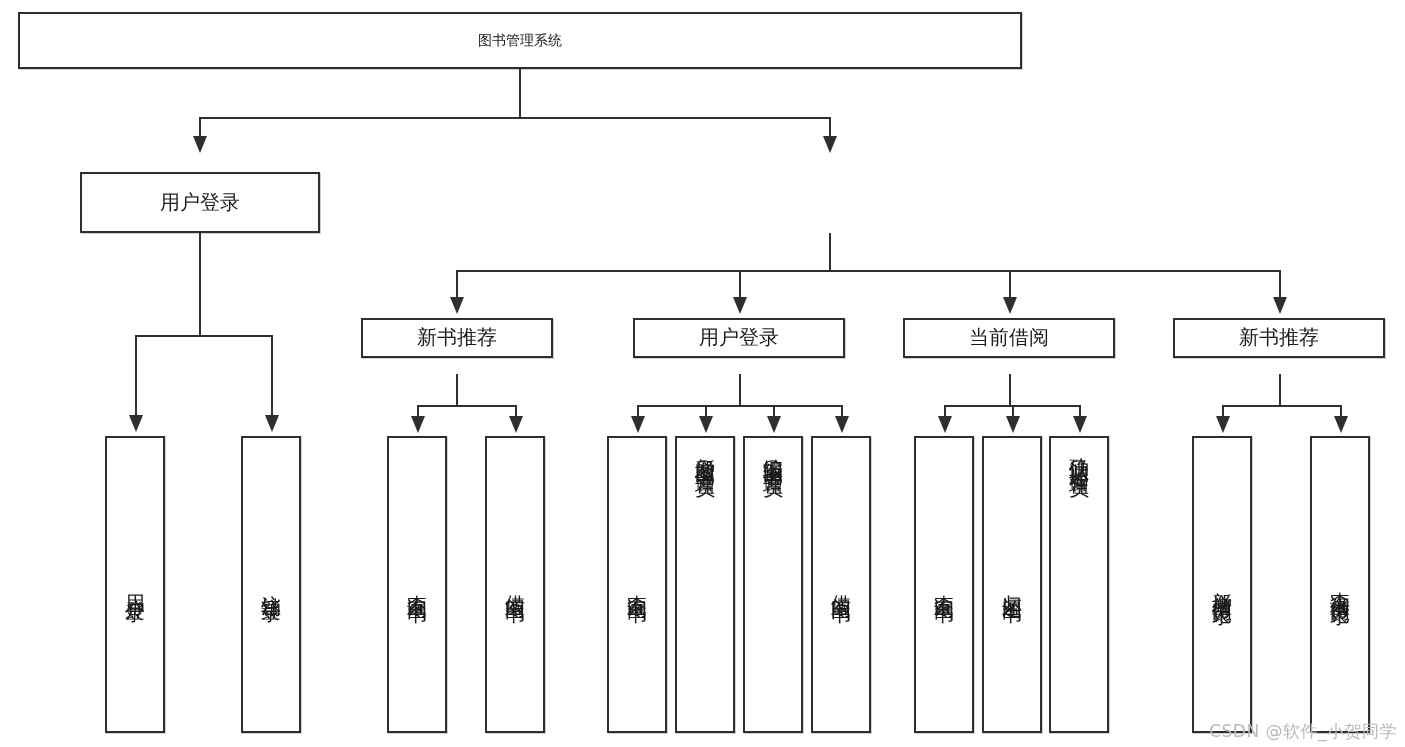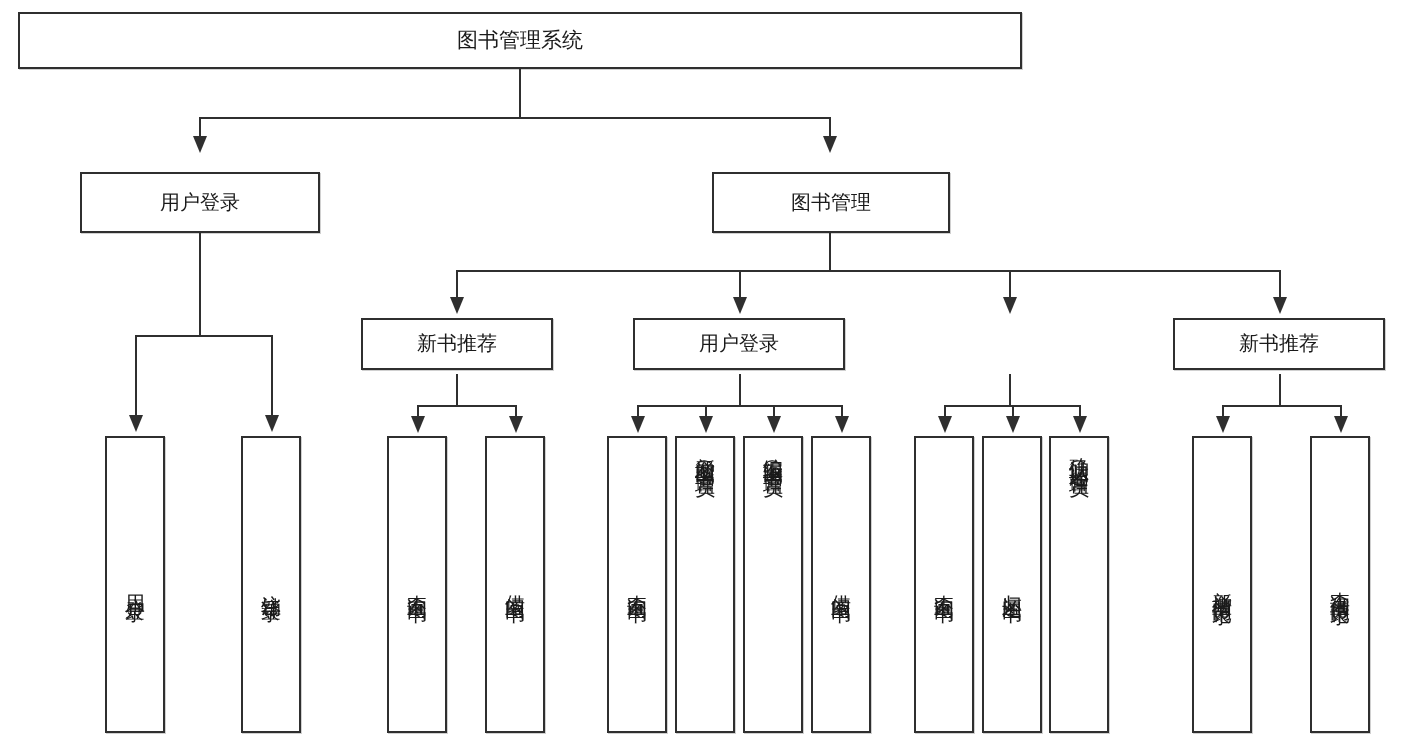--- a/index.html
+++ b/index.html
@@ -36,33 +36,33 @@
     line-height: 1.18;
     white-space: nowrap;
   }
   
   .node.root {
     left: 18px;
     top: 12px;
     width: 1004px;
     height: 57px;
   }
-  .node.root .label { font-size: 21px; }
+  .node.root .label { font-size: 14px; }
 
   
   .node.lvl1 {
     top: 172px;
     height: 61px;
   }
   .node.lvl1 .label { font-size: 20px; }
 
   
   .node.lvl2 {
     top: 318px;
-    height: 52px;
+    height: 40px;
   }
   .node.lvl2 .label { font-size: 20px; }
 
   
   .node.leaf {
     top: 436px;
     height: 297px;
     width: 60px;
     align-items: flex-start;
     justify-content: center;
@@ -123,23 +123,20 @@
 
   <div class="vline" style="left:519px; top:69px; height:48px;"></div>
   <div class="hline" style="left:199px; top:117px; width:632px;"></div>
   <div class="vline" style="left:199px; top:117px; height:22px;"></div>
   <div class="vline" style="left:829px; top:117px; height:22px;"></div>
   <div class="arrow" style="left:193px; top:136px;"></div>
   <div class="arrow" style="left:823px; top:136px;"></div>
 
   <div class="node lvl1" style="left:80px; width:240px;">
     <span class="label">用户登录</span>
-  </div>
-  <div class="node lvl1" style="left:712px; width:238px;">
-    <span class="label">图书管理</span>
   </div>
 
   <div class="vline" style="left:199px; top:233px; height:102px;"></div>
   <div class="hline" style="left:135px; top:335px; width:138px;"></div>
   <div class="vline" style="left:135px; top:335px; height:82px;"></div>
   <div class="vline" style="left:271px; top:335px; height:82px;"></div>
   <div class="arrow" style="left:129px; top:415px;"></div>
   <div class="arrow" style="left:265px; top:415px;"></div>
 
   <div class="vline" style="left:829px; top:233px; height:37px;"></div>
@@ -152,20 +149,23 @@
   <div class="arrow" style="left:733px; top:297px;"></div>
   <div class="arrow" style="left:1003px; top:297px;"></div>
   <div class="arrow" style="left:1273px; top:297px;"></div>
 
   <div class="node lvl2" style="left:361px; width:192px;">
     <span class="label">新书推荐</span>
   </div>
   <div class="node lvl2" style="left:633px; width:212px;">
     <span class="label">用户登录</span>
   </div>
+  <div class="node lvl2" style="left:903px; width:212px;">
+    <span class="label">当前借阅</span>
+  </div>
   <div class="node lvl2" style="left:1173px; width:212px;">
     <span class="label">新书推荐</span>
   </div>
 
   <div class="vline" style="left:456px; top:374px; height:31px;"></div>
   <div class="hline" style="left:417px; top:405px; width:100px;"></div>
   <div class="vline" style="left:417px; top:405px; height:13px;"></div>
   <div class="vline" style="left:515px; top:405px; height:13px;"></div>
   <div class="arrow" style="left:411px; top:416px;"></div>
   <div class="arrow" style="left:509px; top:416px;"></div>
@@ -234,14 +234,15 @@
     <span class="label">确认归还（管理员）</span>
   </div>
 
   <div class="node leaf short" style="left:1192px;">
     <span class="label">新增借阅记录</span>
   </div>
   <div class="node leaf short" style="left:1310px;">
     <span class="label">查询借阅记录</span>
   </div>
 
+  <div class="watermark">CSDN @软件_小贺同学</div>
 
 </div>
 
 </body></html>

